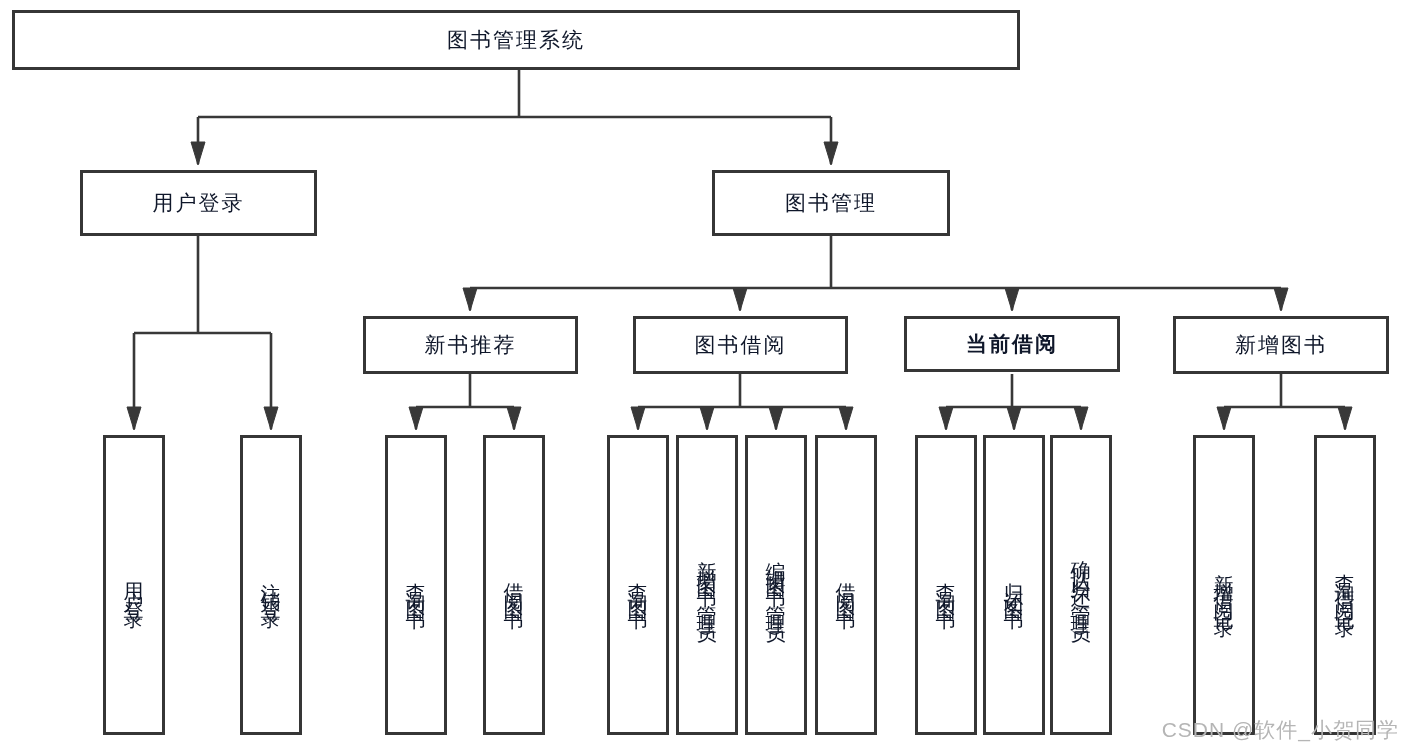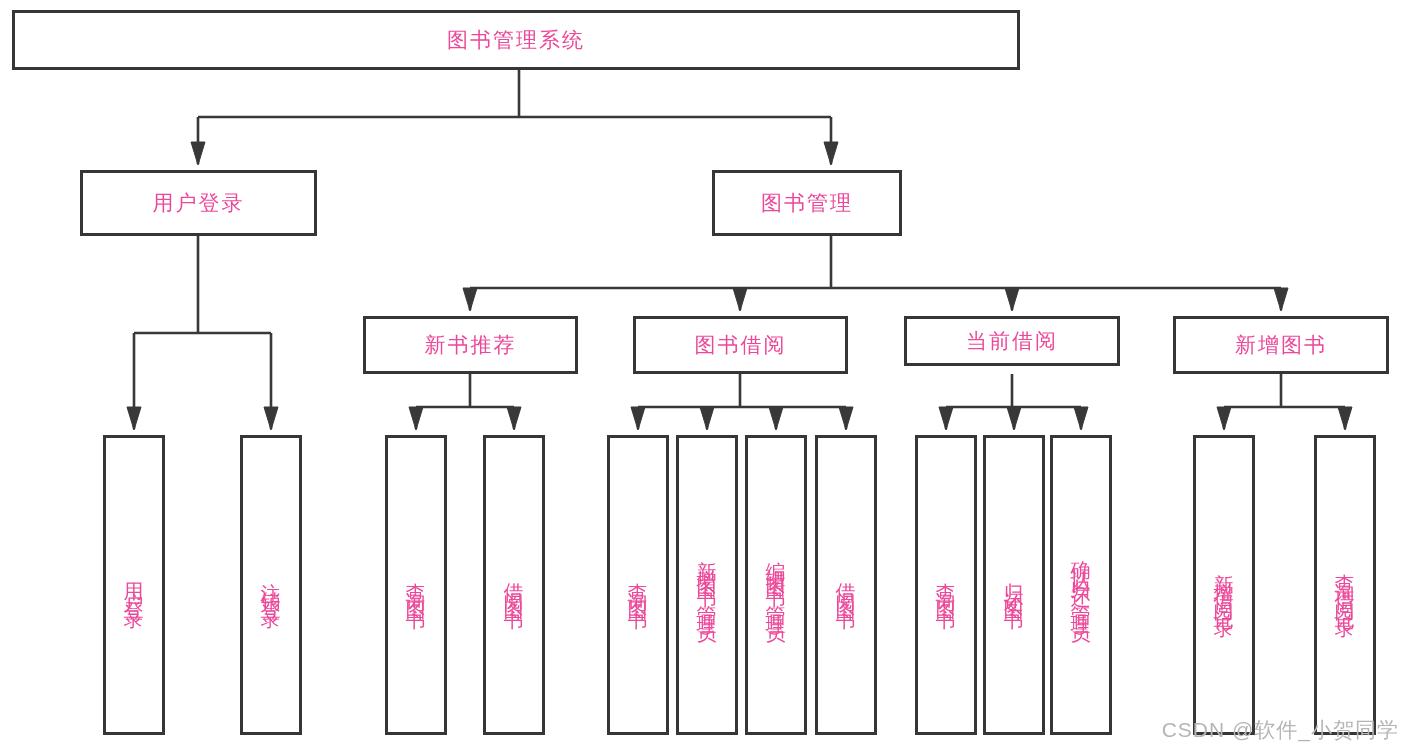--- a/index.html
+++ b/index.html
@@ -23,41 +23,41 @@
     pointer-events: none;
   }
   .box {
     position: absolute;
     box-sizing: border-box;
     background: #ffffff;
     border: 3px solid #363636;
     display: flex;
     align-items: center;
     justify-content: center;
-    color: #ec4899;
+    color: #0f172a;
     z-index: 2;
   }
   .hlabel {
     font-size: 21px;
     letter-spacing: 2px;
     white-space: nowrap;
   }
   .vleaf > span {
     writing-mode: vertical-rl;
     letter-spacing: 9px;
     font-size: 20px;
     line-height: 1;
     white-space: nowrap;
   }
   .root-box    { left: 12px;  top: 10px;  width: 1008px; height: 60px; }
   .b-user      { left: 80px;  top: 170px; width: 237px;  height: 66px; }
-  .b-book      { left: 712px; top: 170px; width: 190px;  height: 66px; }
+  .b-book      { left: 712px; top: 170px; width: 238px;  height: 66px; }
   .g-recommend { left: 363px; top: 316px; width: 215px;  height: 58px; }
   .g-borrow    { left: 633px; top: 316px; width: 215px;  height: 58px; }
-  .g-current   { left: 904px; top: 316px; width: 216px;  height: 50px; }
+  .g-current   { left: 904px; top: 316px; width: 216px;  height: 56px; font-weight: bold; }
   .g-record    { left: 1173px;top: 316px; width: 216px;  height: 58px; }
   .leaf        { top: 435px;  width: 62px; height: 300px; }
   .l-1a { left: 103px; }
   .l-1b { left: 240px; }
   .l-2a { left: 385px; }
   .l-2b { left: 483px; }
   .l-3a { left: 607px; }
   .l-3b { left: 676px; }
   .l-3c { left: 745px; }
   .l-3d { left: 815px; }

